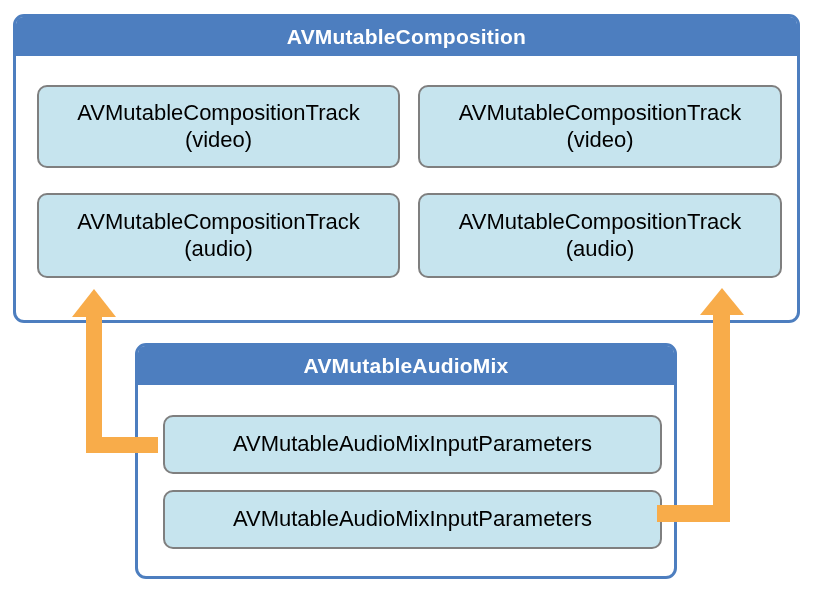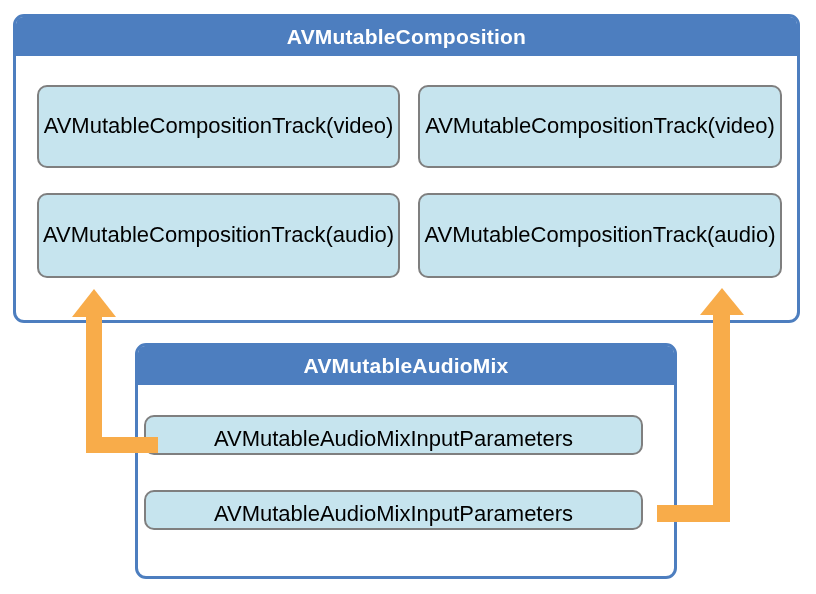--- a/index.html
+++ b/index.html
@@ -48,37 +48,37 @@
     font-weight: bold;
     letter-spacing: 0.2px;
   }
 
   .inner-box {
     position: absolute;
     background: var(--box-fill);
     border: 2px solid var(--box-border);
     border-radius: 10px;
     display: flex;
-    flex-direction: row;
+    flex-direction: column;
     align-items: center;
     justify-content: center;
     text-align: center;
     color: var(--box-text);
     font-size: 22px;
     line-height: 1.22;
   }
 
   
   .track-r1 { top: 68px;  height: 83px; }
   .track-r2 { top: 176px; height: 85px; }
   .track-cl { left: 21px;  width: 363px; }
   .track-cr { left: 402px; width: 364px; }
 
   
-  .param { left: 6px; width: 499px; height: 40px; align-items: flex-end; }
+  .param { left: 25px; width: 499px; height: 59px; }
   .param-1 { top: 69px; }
   .param-2 { top: 144px; }
 
   .arrow-layer {
     position: absolute;
     left: 0; top: 0;
     width: 816px;
     height: 594px;
     z-index: 5;
     pointer-events: none;

